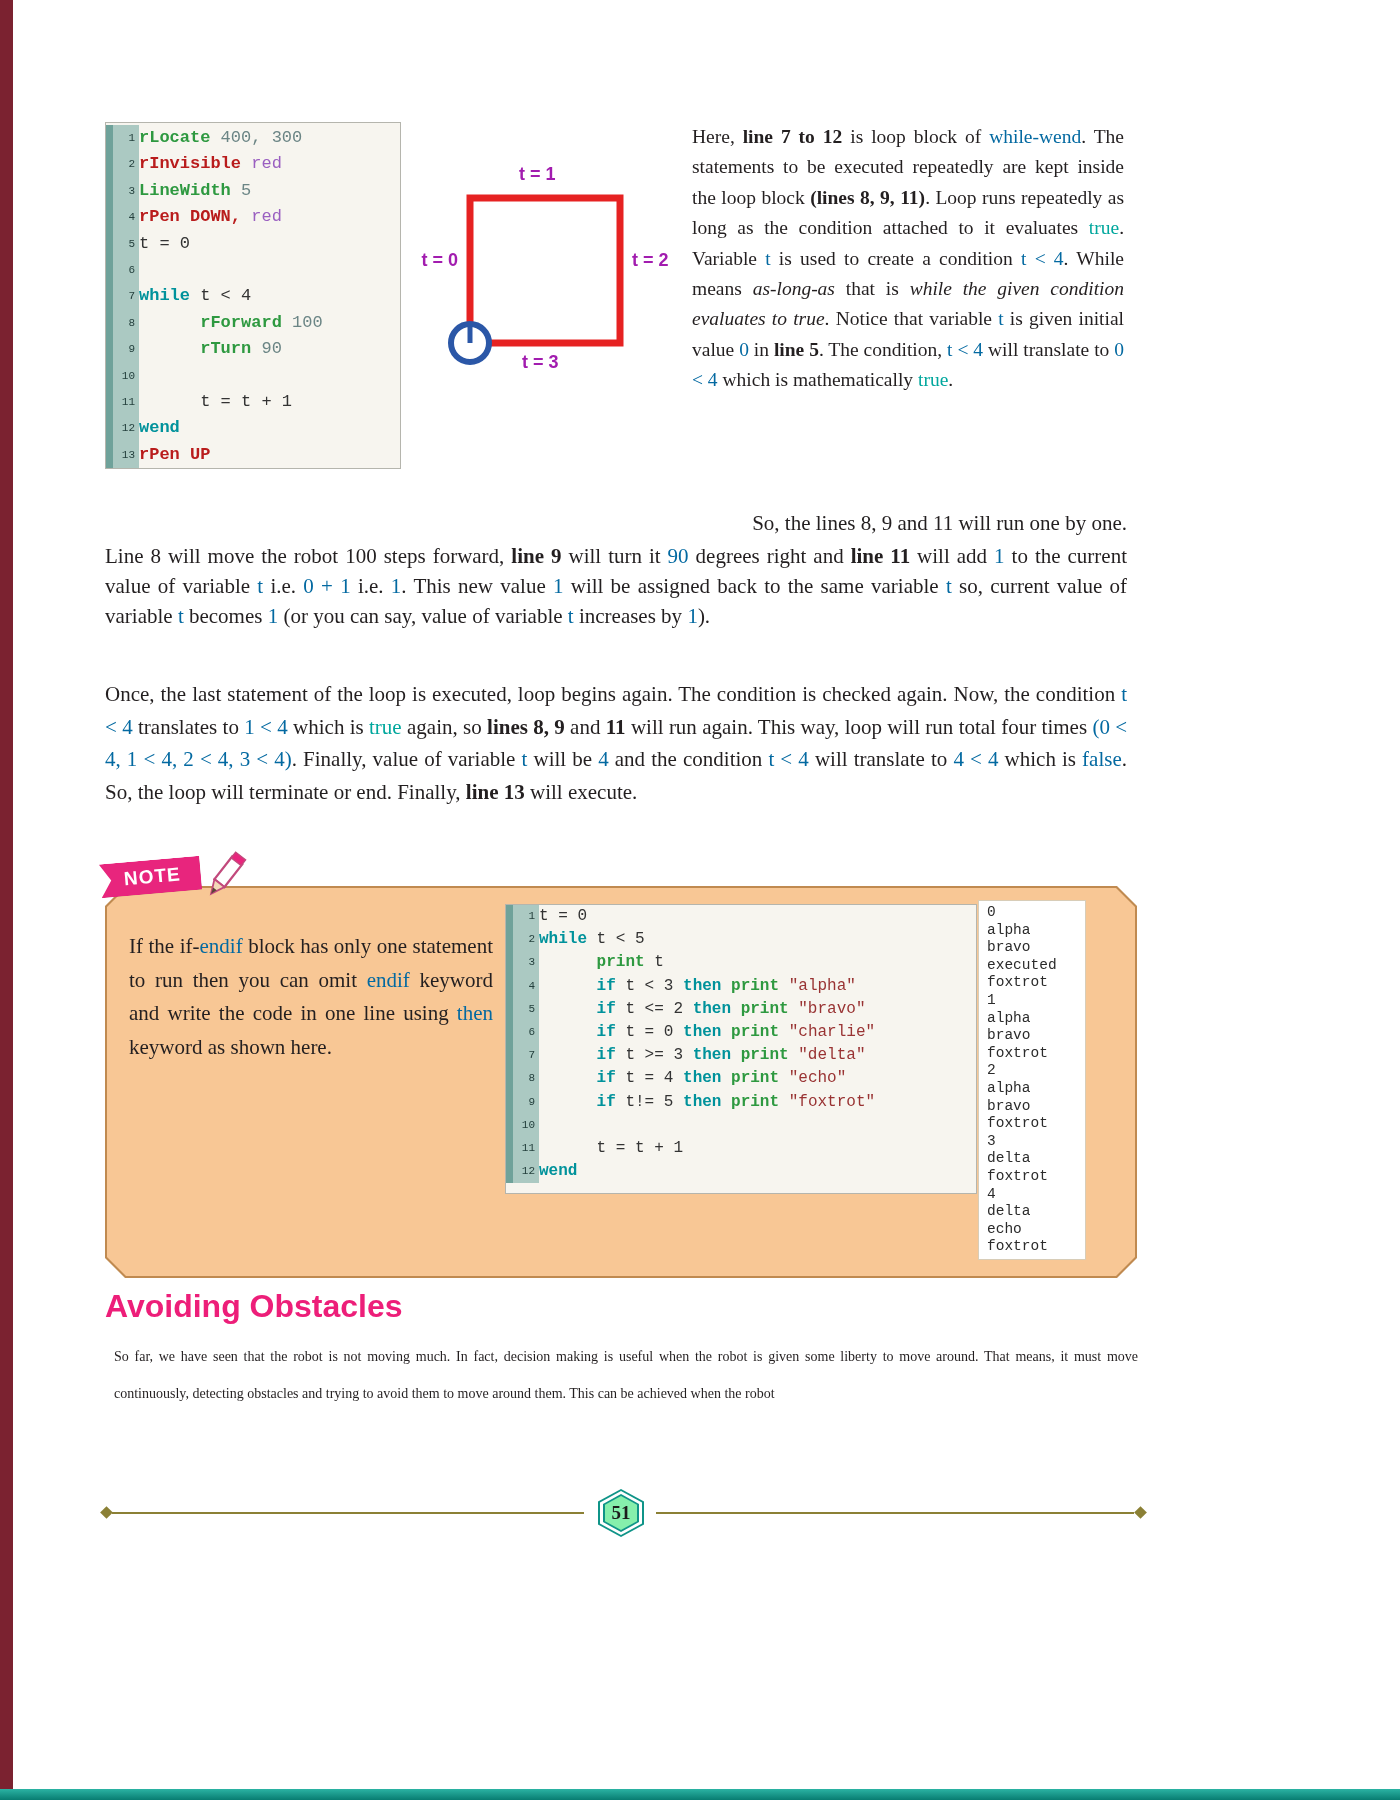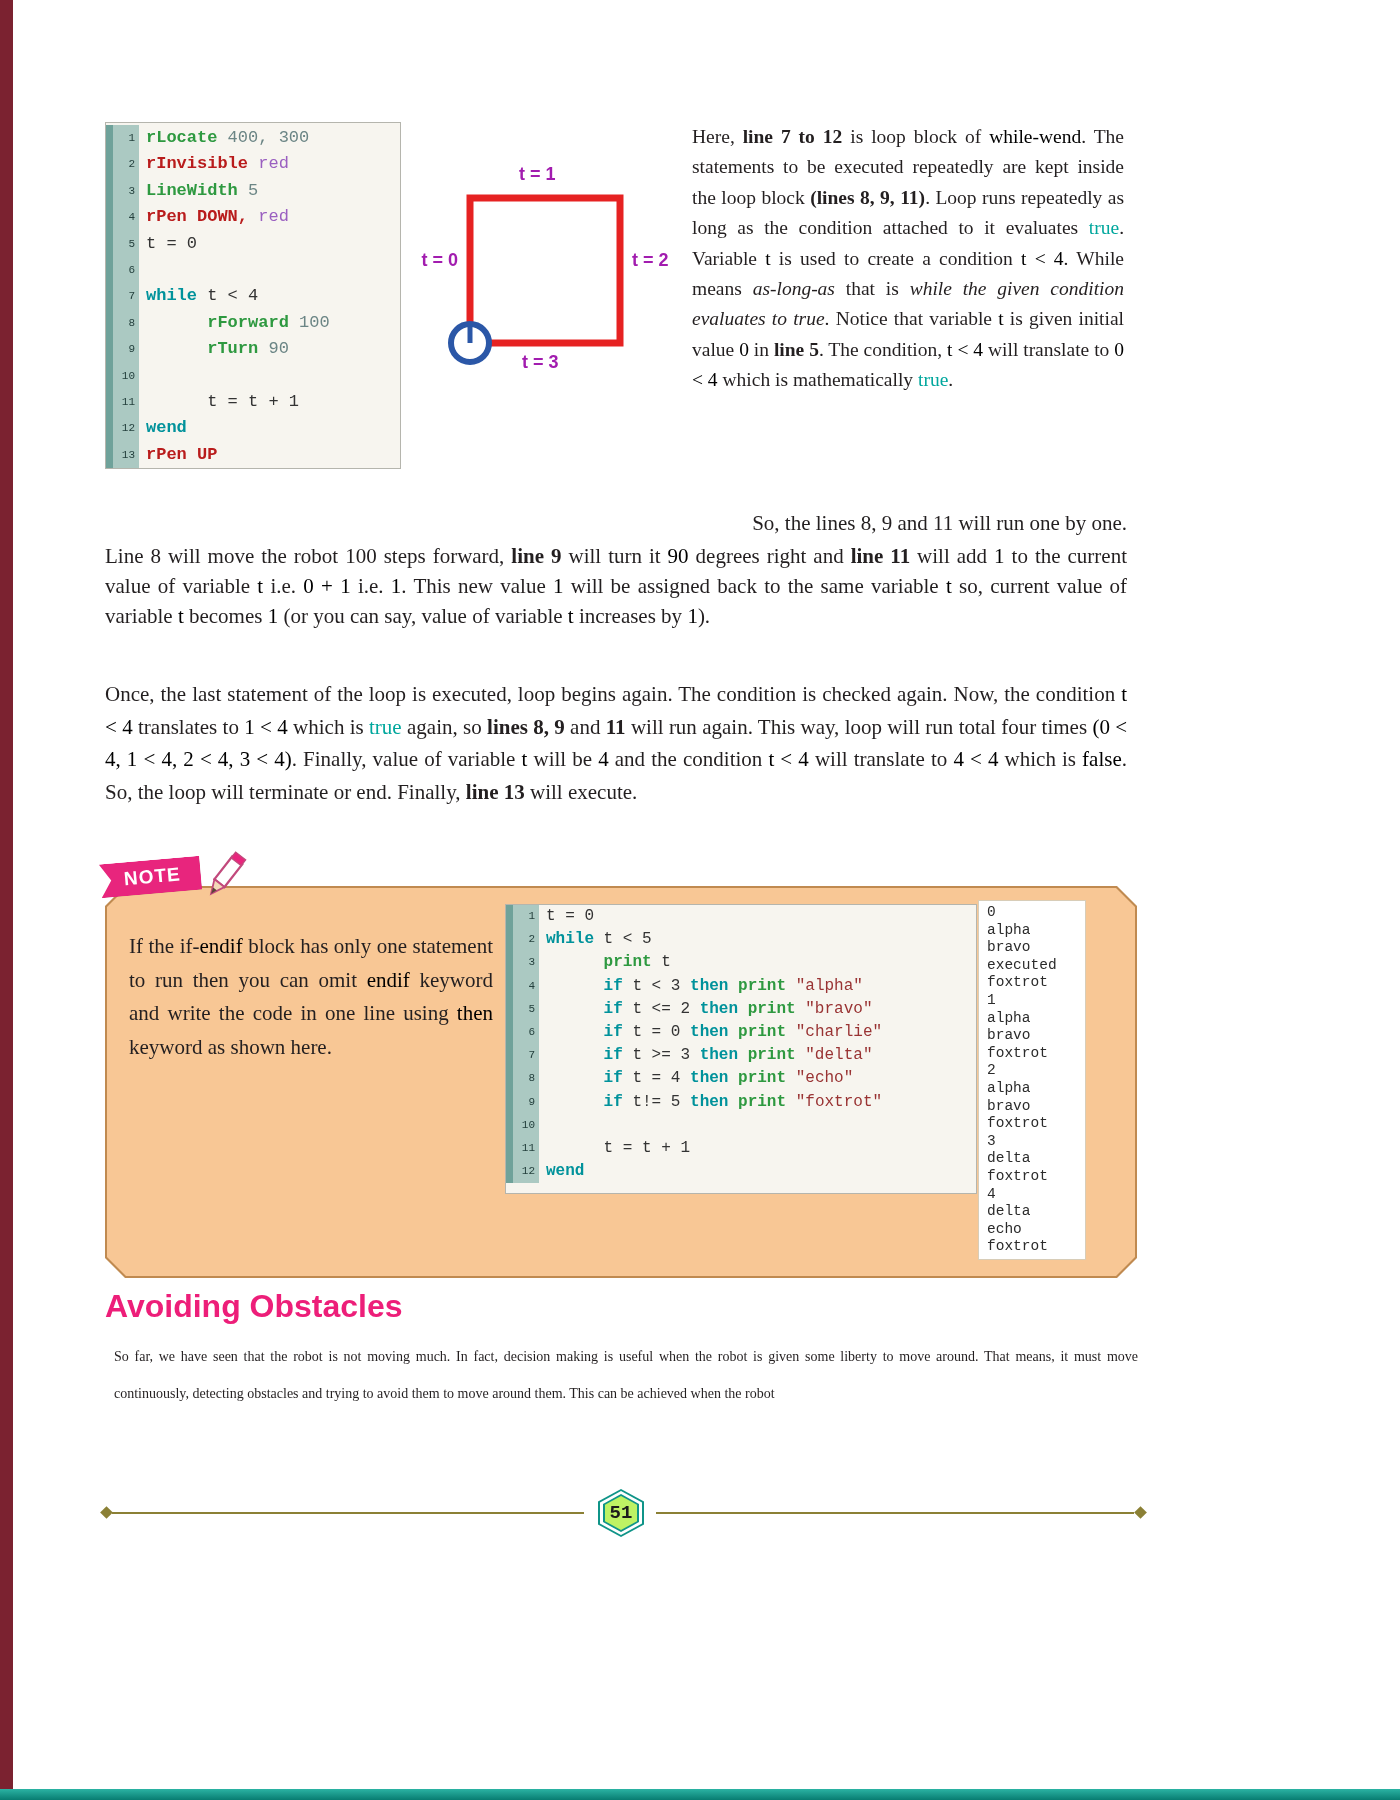--- a/index.html
+++ b/index.html
@@ -14,41 +14,41 @@
     background:linear-gradient(to bottom,#2bb3a3,#087c71); }
 
   
   .code-block { position:absolute; background:#f7f5ef; border:1px solid #b5b5ad;
     font-family:"Liberation Mono", monospace; }
   .code1 { left:105px; top:122px; width:296px; height:347px; font-size:17px; line-height:26.4px; padding-top:2px; }
   .code2 { left:505px; top:904px; width:472px; height:290px; font-size:16px; line-height:23.2px; }
   .code-line { display:flex; }
   .ln { flex:0 0 33px; text-align:right; padding-right:4px; font-size:11px; color:#24403d;
         background:linear-gradient(to right,#6fa29a 7px,#abc9c2 7px); }
-  .lc { padding-left:7px; white-space:pre; }
+  .lc { white-space:pre; }
   .kg{color:#2e9940;font-weight:bold}
   .kp{color:#b91c1c;font-weight:bold}
   .kp2{color:#9a5fc0}
   .kt{color:#00929b;font-weight:bold}
   .kn{color:#6b8585}
   .kd{color:#333333}
   .ks{color:#993333}
 
   
   .diagram { position:absolute; left:408px; top:160px; width:290px; height:242px; }
   .dlabel { position:absolute; font-family:"Liberation Sans",sans-serif; font-weight:bold; font-size:18px; color:#a21caf; }
 
   
   .para { position:absolute; text-align:justify; }
   .right-para { left:692px; top:122px; width:432px; font-size:19.5px; line-height:30.4px; }
   .p0 { left:105px; top:507px; width:1022px; font-size:21px; line-height:32.5px; text-align:right; }
   .p1 { left:105px; top:541px; width:1022px; font-size:21px; line-height:30px; }
   .p2 { left:105px; top:678px; width:1022px; font-size:21px; line-height:32.5px; }
   .p3 { left:114px; top:1338px; width:1024px; font-size:14px; line-height:37px; }
-  .pink{color:#000000}
+  .pink{color:#0369a1}
   .teal{color:#00a79d}
   .b{font-weight:bold}
   .i{font-style:italic}
 
   
   .note-frame { position:absolute; left:105px; top:886px; width:1032px; height:392px; background:#c08a50;
     clip-path:polygon(0 20px,20px 0,calc(100% - 20px) 0,100% 20px,100% calc(100% - 20px),calc(100% - 20px) 100%,20px 100%,0 calc(100% - 20px)); }
   .note-inner { position:absolute; left:107px; top:888px; width:1028px; height:388px; background:#f8c795;
     clip-path:polygon(0 19px,19px 0,calc(100% - 19px) 0,100% 19px,100% calc(100% - 19px),calc(100% - 19px) 100%,19px 100%,0 calc(100% - 19px)); }
   .note-text { position:absolute; left:129px; top:930px; width:364px; font-size:21px; line-height:33.5px; text-align:justify; }
@@ -73,22 +73,22 @@
   .f-line { position:absolute; top:1512px; height:2px; background:#8b8035; }
   .f-left { left:112px; width:472px; }
   .f-right { left:656px; width:478px; }
   .f-diamond { position:absolute; top:1508px; width:9px; height:9px; background:#8b8035; transform:rotate(45deg); }
   .fd-l { left:102px; } .fd-r { left:1136px; }
   .hexagon { position:absolute; left:598px; top:1489px; width:46px; height:48px; }
   .hexagon .h { position:absolute; clip-path:polygon(50% 0,100% 26%,100% 74%,50% 100%,0 74%,0 26%); }
   .h1{ inset:0; background:#0f9488; }
   .h2{ inset:2px; background:#ffffff; }
   .h3{ inset:5px; background:#0f9488; }
-  .h4{ inset:7px; background:#bef264; display:flex; align-items:center; justify-content:center;
-       font-family:Liberation Mono, monospace; font-weight:bold; font-size:19px; color:#1c1c1c; }
+  .h4{ inset:7px; background:#86efac; display:flex; align-items:center; justify-content:center;
+       font-family:Liberation Serif, serif; font-weight:bold; font-size:19px; color:#1c1c1c; }
 </style>
 </head>
 <body>
 
 <div class="left-strip"></div>
 
 <div class="code-block code1">
     <div class="code-line">
       <span class="ln">1</span>
       <span class="lc"><span class="kg">rLocate</span><span class="kn"> 400, 300</span></span>

